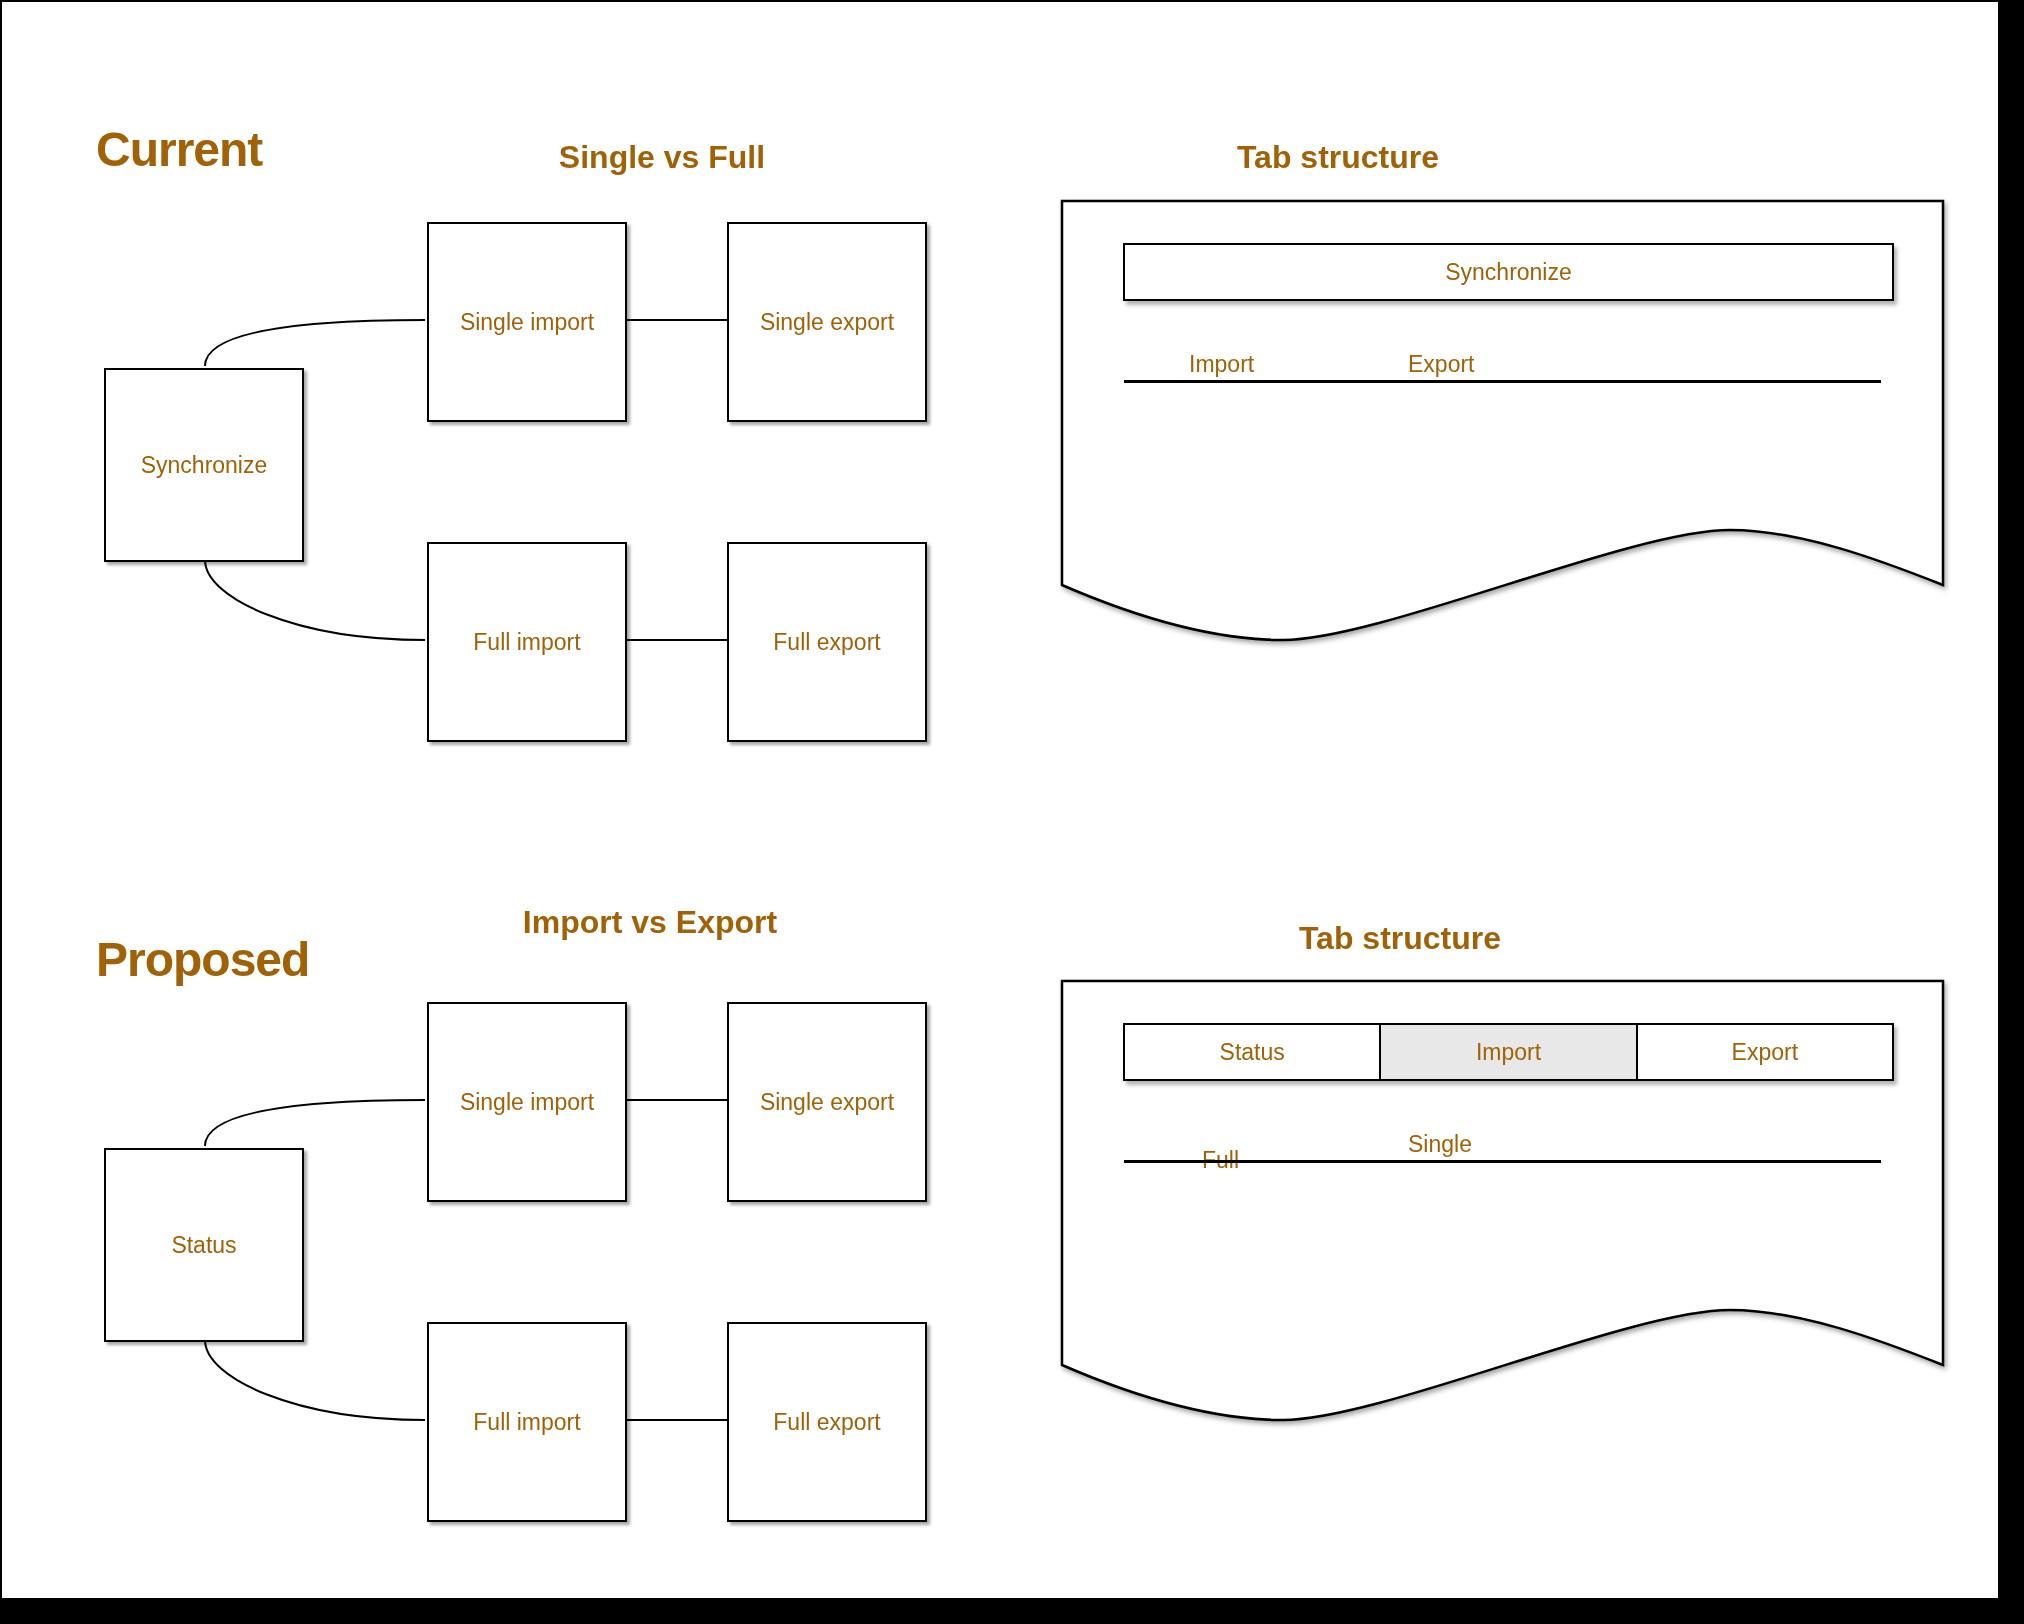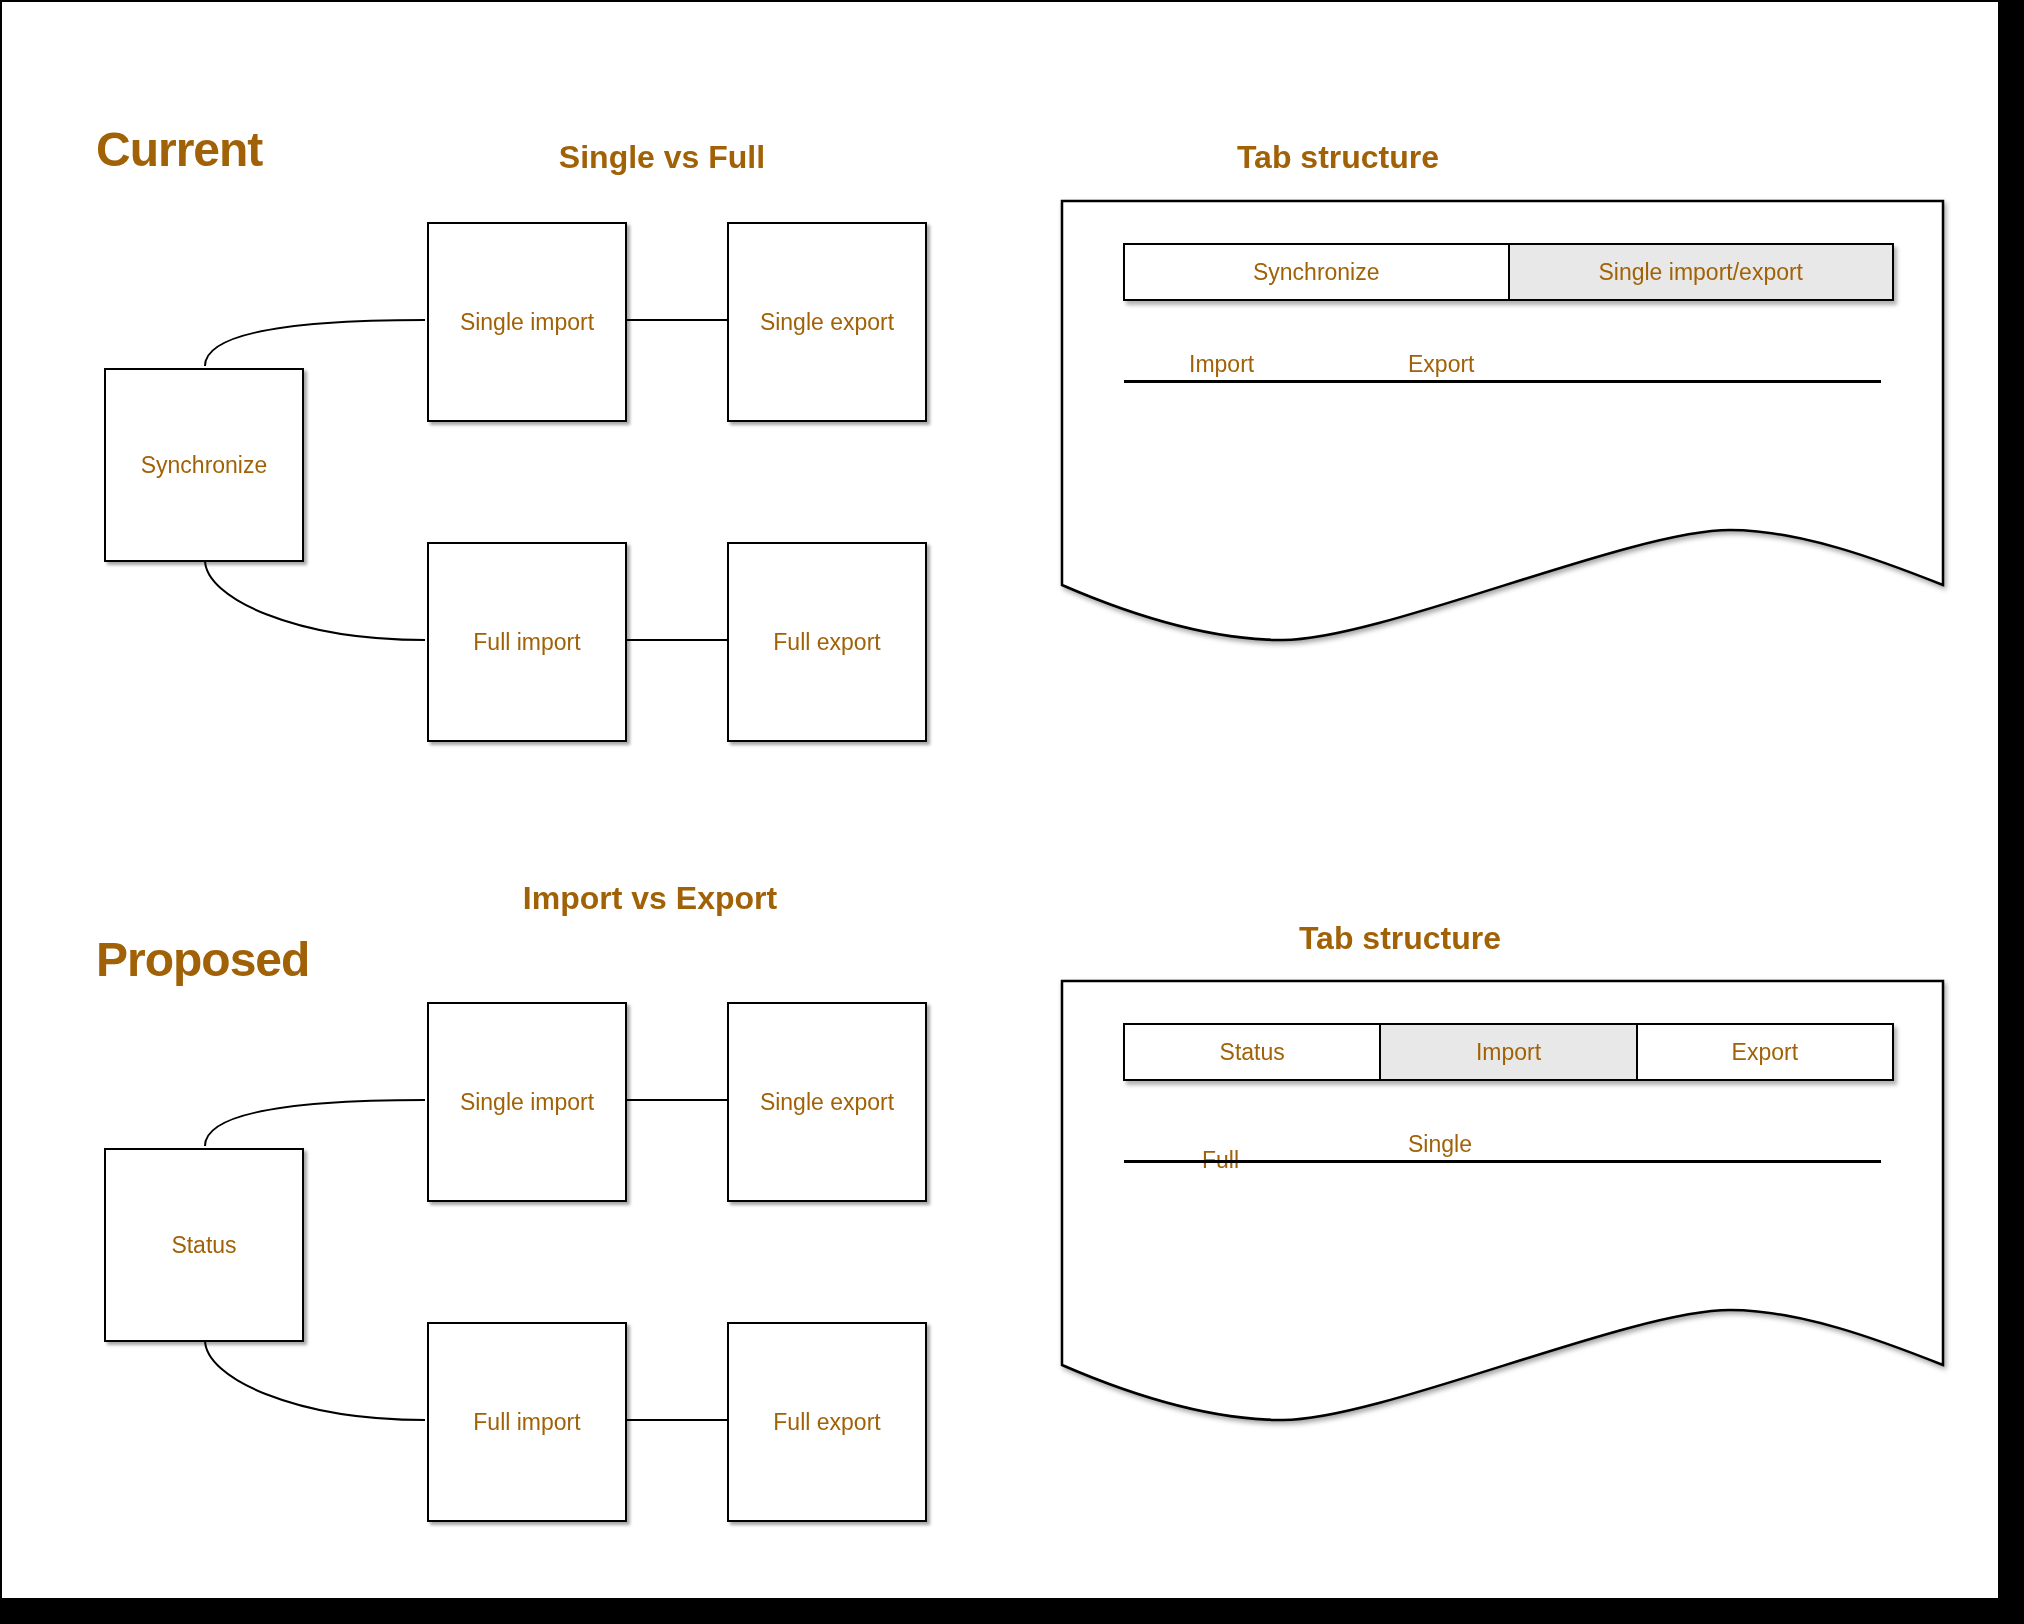--- a/index.html
+++ b/index.html
@@ -14,21 +14,21 @@
   .title{
     position:absolute;font-size:48px;font-weight:bold;line-height:1;letter-spacing:-1px;z-index:3;
   }
   .t-current{left:94px;top:124px;}
   .t-proposed{left:94px;top:934px;}
   .subheading{
     position:absolute;width:300px;text-align:center;font-size:32px;font-weight:bold;line-height:1;z-index:3;
   }
   .sh-flow-current{left:510px;top:139px;}
   .sh-panel-current{left:1186px;top:139px;}
-  .sh-flow-proposed{left:498px;top:880px;}
+  .sh-flow-proposed{left:498px;top:904px;}
   .sh-panel-proposed{left:1248px;top:920px;}
   .node{
     position:absolute;background:#fff;border:2.5px solid #000;
     box-shadow:3px 3px 3px rgba(0,0,0,0.35);
     display:flex;align-items:center;justify-content:center;
     font-size:23px;text-align:left;z-index:2;
   }
   .n-sync{left:102px;top:366px;width:196px;height:190px;}
   .n-si-c{left:425px;top:220px;width:196px;height:196px;}
   .n-se-c{left:725px;top:220px;width:196px;height:196px;}
@@ -93,21 +93,20 @@
     <div class="subheading sh-panel-current">Tab structure</div>
 
     <div class="node n-sync">Synchronize</div>
     <div class="node n-si-c">Single import</div>
     <div class="node n-se-c">Single export</div>
     <div class="node n-fi-c">Full import</div>
     <div class="node n-fe-c">Full export</div>
 
     <div class="tabbar tb-current">
       <div class="tab">Synchronize</div>
-      <div class="tab selected" style="background: rgb(232, 232, 232);">Single import/export</div>
     </div>
     <div class="panel-label pl-import">Import</div>
     <div class="panel-label pl-export">Export</div>
     <div class="underline ul-current"></div>
 
     <div class="title t-proposed">Proposed</div>
     <div class="subheading sh-flow-proposed">Import vs Export</div>
     <div class="subheading sh-panel-proposed">Tab structure</div>
 
     <div class="node n-status">Status</div>

